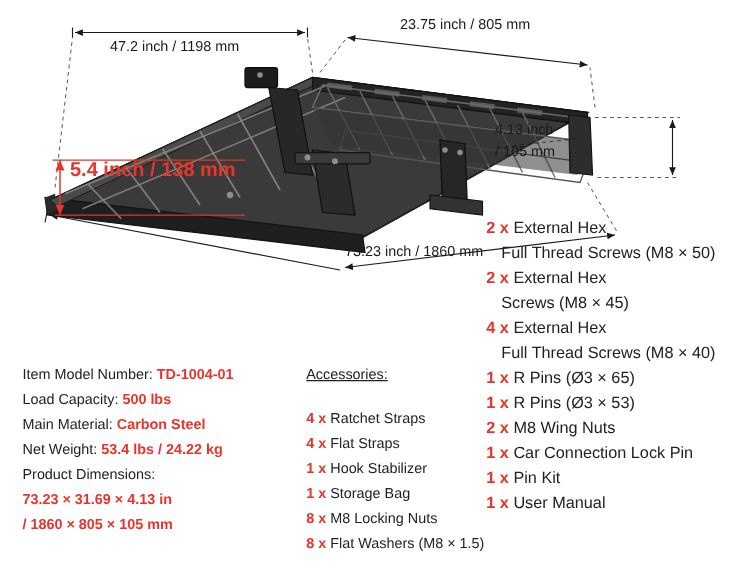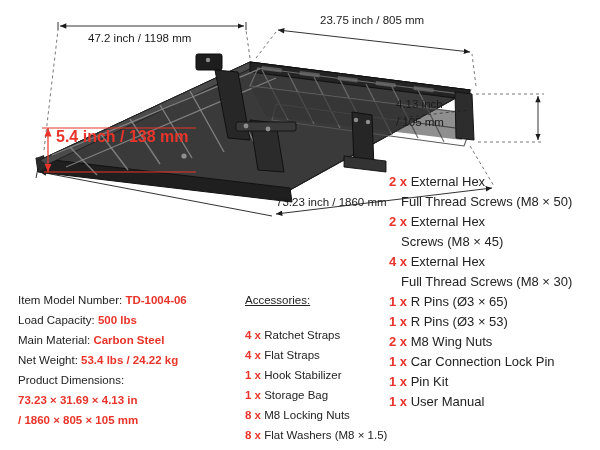--- a/index.html
+++ b/index.html
@@ -196,21 +196,21 @@
     <div class="dim" style="left:320px;top:14px;">23.75 inch / 805 mm</div>
     <div class="dim" style="left:396px;top:98px;">4.13 inch</div>
     <div class="dim" style="left:396px;top:116px;">/ 105 mm</div>
     <div class="dim" style="left:276px;top:196px;">73.23 inch / 1860 mm</div>
     <div class="dim-red" style="left:56px;top:128px;">5.4 inch / 138 mm</div>
   </div>
 
   <div class="specs">
     <div class="row">
       <span>Item Model Number:</span>
-      <b>TD-1004-06</b>
+      <b>TD-1004-01</b>
     </div>
     <div class="row">
       <span>Load Capacity:</span>
       <b>500 lbs</b>
     </div>
     <div class="row">
       <span>Main Material:</span>
       <b>Carbon Steel</b>
     </div>
     <div class="row">
@@ -260,21 +260,21 @@
     <div class="row">
       <span class="q">2 x</span>
       <span>External Hex</span>
     </div>
     <div class="row2">Screws (M8 × 45)</div>
 
     <div class="row">
       <span class="q">4 x</span>
       <span>External Hex</span>
     </div>
-    <div class="row2">Full Thread Screws (M8 × 30)</div>
+    <div class="row2">Full Thread Screws (M8 × 40)</div>
 
     <div class="row">
       <span class="q">1 x</span>
       <span>R Pins (Ø3 × 65)</span>
     </div>
     <div class="row">
       <span class="q">1 x</span>
       <span>R Pins (Ø3 × 53)</span>
     </div>
     <div class="row">

